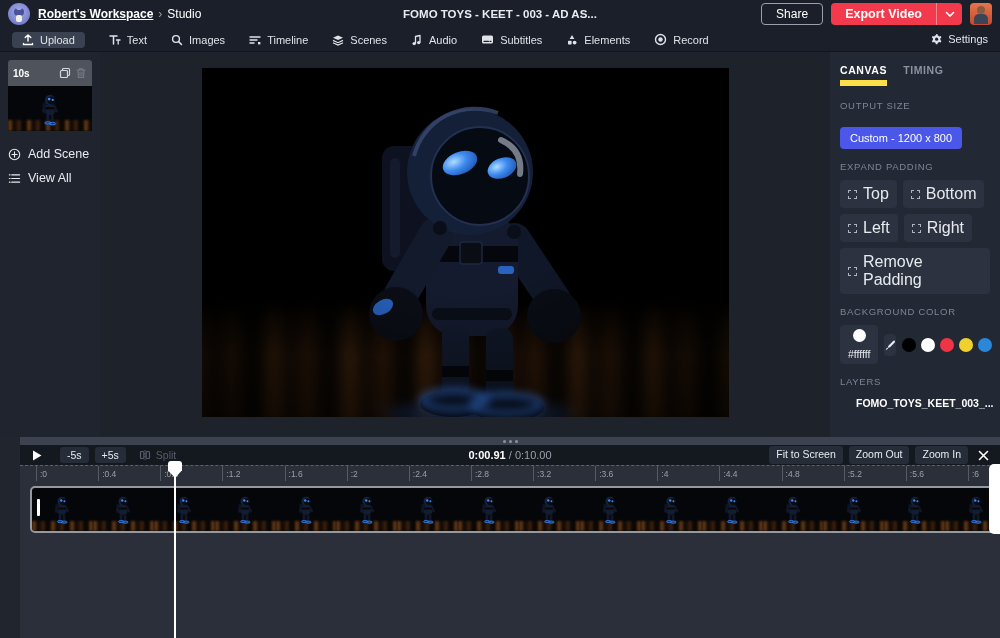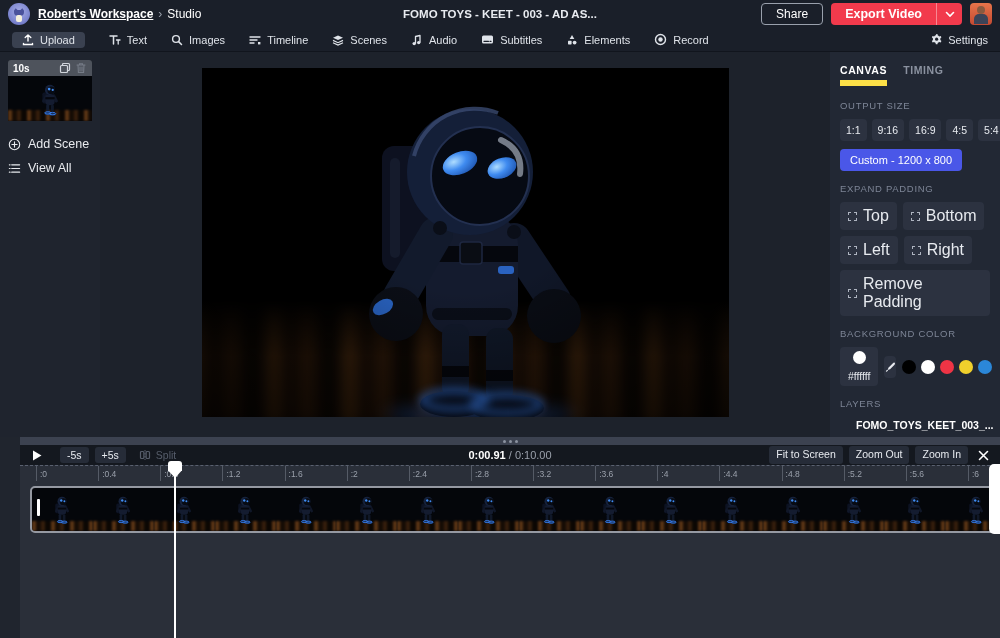--- a/index.html
+++ b/index.html
@@ -25,27 +25,27 @@
   .export-caret { display:flex; align-items:center; justify-content:center; width:26px; border-left:1px solid rgba(255,255,255,.4); color:#fff; }
   .user-avatar { width:22px; height:22px; border-radius:4px; background:linear-gradient(180deg,#e8744a 0%, #c44a32 100%); position:relative; overflow:hidden; }
   .user-avatar::before { content:""; position:absolute; left:7px; top:3px; width:8px; height:8px; border-radius:50%; background:#8a5a40; }
   .user-avatar::after { content:""; position:absolute; left:4px; top:11px; width:14px; height:10px; border-radius:5px 5px 0 0; background:#3c4458; }
 
   
   .toolbar { height:24px; background:#1a1f29; display:flex; align-items:center; gap:24px; padding:0 12px; font-size:11px; color:#dfe3e9; flex:0 0 auto; border-bottom:1px solid #11151d; }
   .tool-item { display:flex; align-items:center; gap:6px; cursor:pointer; white-space:nowrap; }
   .tool-item.active { background:#3a4150; border-radius:4px; padding:2px 10px; }
   .tool-item svg { display:block; }
-  .tool-settings { margin-left:auto; display:flex; align-items:center; gap:5px; cursor:pointer; }
+  .tool-settings { margin-left:auto; display:flex; align-items:flex-start; gap:5px; cursor:pointer; }
 
   
   .content { flex:1 1 auto; display:flex; min-height:0; }
   .sidebar { width:100px; background:#1f242e; padding:8px; flex:0 0 auto; }
   .scene-card { width:84px; cursor:pointer; }
-  .scene-head { height:16px; background:#4e535c; border-radius:3px 3px 0 0; display:flex; align-items:center; padding:0 5px; gap:4px; }
+  .scene-head { height:26px; background:#4e535c; border-radius:3px 3px 0 0; display:flex; align-items:center; padding:0 5px; gap:4px; }
   .scene-dur { font-size:10px; font-weight:bold; color:#fff; flex:1; }
   .scene-thumb { height:45px; background:#04060a; position:relative; overflow:hidden; display:flex; align-items:flex-end; justify-content:center; }
   .scene-thumb .mini { width:34px; height:38px; margin-bottom:1px; position:relative; z-index:2; }
   .floorstripes { position:absolute; left:0; right:0; bottom:0; height:11px; background:repeating-linear-gradient(90deg, rgba(120,68,24,.75) 0 4px, rgba(26,14,5,.85) 4px 9px, rgba(86,46,14,.6) 9px 13px, rgba(14,8,3,.85) 13px 19px); filter:blur(1px); z-index:1; }
   .side-row { display:flex; align-items:center; gap:7px; margin-top:16px; font-size:12.5px; color:#e8eaee; cursor:pointer; }
   .side-row + .side-row { margin-top:10px; }
 
   .canvas-area { flex:1 1 auto; background:#1d222b; display:flex; justify-content:center; align-items:flex-start; padding-top:16px; min-width:0; }
   .video-canvas { width:527px; height:349px; background:#000; position:relative; overflow:hidden; }
   .vc-floor { position:absolute; left:-12px; right:-12px; bottom:-8px; height:125px;
@@ -320,27 +320,20 @@
         <div class="vc-vignette"></div>
       </div>
     </main>
 
     <aside class="rpanel">
       <div class="rtabs">
         <span class="rtab active">CANVAS</span>
         <span class="rtab">TIMING</span>
       </div>
       <div class="rlabel">OUTPUT SIZE</div>
-      <div class="size-row">
-        <span class="chip">1:1</span>
-        <span class="chip">9:16</span>
-        <span class="chip">16:9</span>
-        <span class="chip">4:5</span>
-        <span class="chip">5:4</span>
-      </div>
       <span class="custom-btn">Custom - 1200 x 800</span>
 
       <div class="rlabel">EXPAND PADDING</div>
       <div class="pad-rows">
         <span class="pad-btn">
             <i class="dash-sq"></i>
             <span>Top</span>
           </span>
         <span class="pad-btn">
             <i class="dash-sq"></i>

